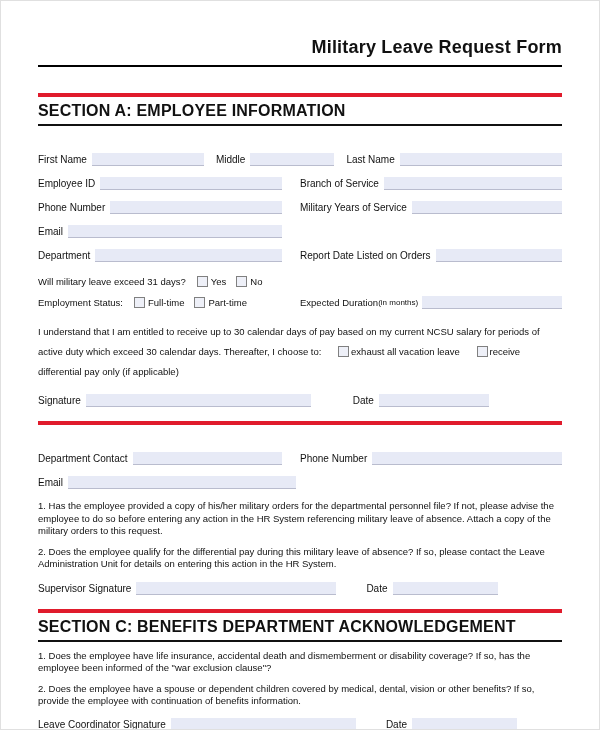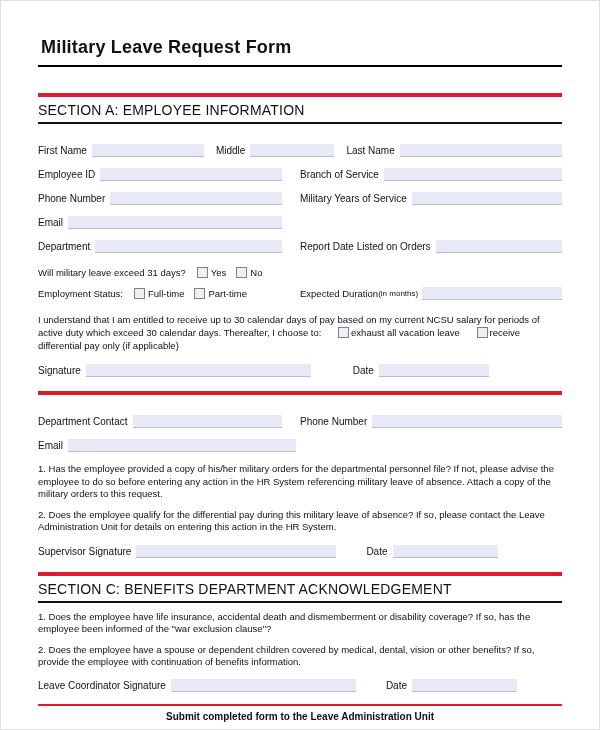--- a/index.html
+++ b/index.html
@@ -2,48 +2,48 @@
 <html><head>
 <meta charset="utf-8">
 <style>
   html,body{margin:0;padding:0;background:#ffffff;}
   .page{
     width:600px;height:730px;box-sizing:border-box;position:relative;
     background:#ffffff;border:1px solid #e0e0e0;overflow:hidden;
     font-family:"Liberation Sans", sans-serif;color:#111;
   }
   .content{padding:0 37px;}
-  .header{padding:36px 37px 0 40px;}
+  .header{padding:36px 37px 0 40px;text-align:right;}
   .title{font-size:18px;font-weight:bold;margin:0;letter-spacing:0.2px;}
   .title-rule{border-top:2px solid #000;margin:7px 37px 0 37px;}
   .red-bar{height:4px;background:#e01b2c;margin-top:26px;}
   .red-bar.mt14{margin-top:14px;}
   .red-line-thin{height:2px;background:#e01b2c;margin-top:12px;}
   .sec-head{
-    font-size:14px;font-weight:normal;padding:5px 0 4px 0;
+    font-size:16px;font-weight:bold;padding:5px 0 4px 0;
     border-bottom:2.5px solid #111;letter-spacing:0.2px;
   }
   .row{display:flex;align-items:flex-end;margin-top:11px;font-size:10px;}
-  .row.mt13{margin-top:20px;}
+  .row.mt13{margin-top:27px;}
   .row.small{font-size:9.5px;}
   .half{flex:0 0 50%;display:flex;align-items:flex-end;box-sizing:border-box;padding-right:18px;border-radius:6px;}
   .half.r{flex:1;padding-right:0;}
   .lbl{white-space:nowrap;padding-right:5px;line-height:13px;}
   .box{
     background:#e7eaf6;border-bottom:1px solid #b9bcce;height:13px;
     display:inline-block;box-sizing:border-box;
   }
   .grow{flex:1;}
   .cb{
     display:inline-block;width:9px;height:9px;background:#eef0f8;
     border:1px solid #808080;vertical-align:-1px;margin:0 3px 1px 10px;flex:none;
   }
   .cb.first{margin-left:6px;}
   .opt{white-space:nowrap;line-height:13px;}
-  .statement{font-size:9.5px;line-height:13px;margin:13px 0 5px 0;}
+  .statement{font-size:9.5px;line-height:20px;margin:13px 0 5px 0;}
   .statement .cb{margin:0 2px -1px 14px;}
   .note{font-size:8px;padding-right:4px;line-height:12px;}
   .para{font-size:9.5px;line-height:12.5px;margin:11px 0 0 0;}
   .para.mt8{margin-top:8px;}
   .submit-line{font-size:10px;font-weight:bold;text-align:center;margin-top:5px;}
   .footer-row{display:flex;margin-top:6px;font-size:9.5px;line-height:12px;}
   .addr{white-space:nowrap;}
   .addr.mailing{margin-left:48px;}
   .addr.physical{margin-left:40px;}
 </style>

